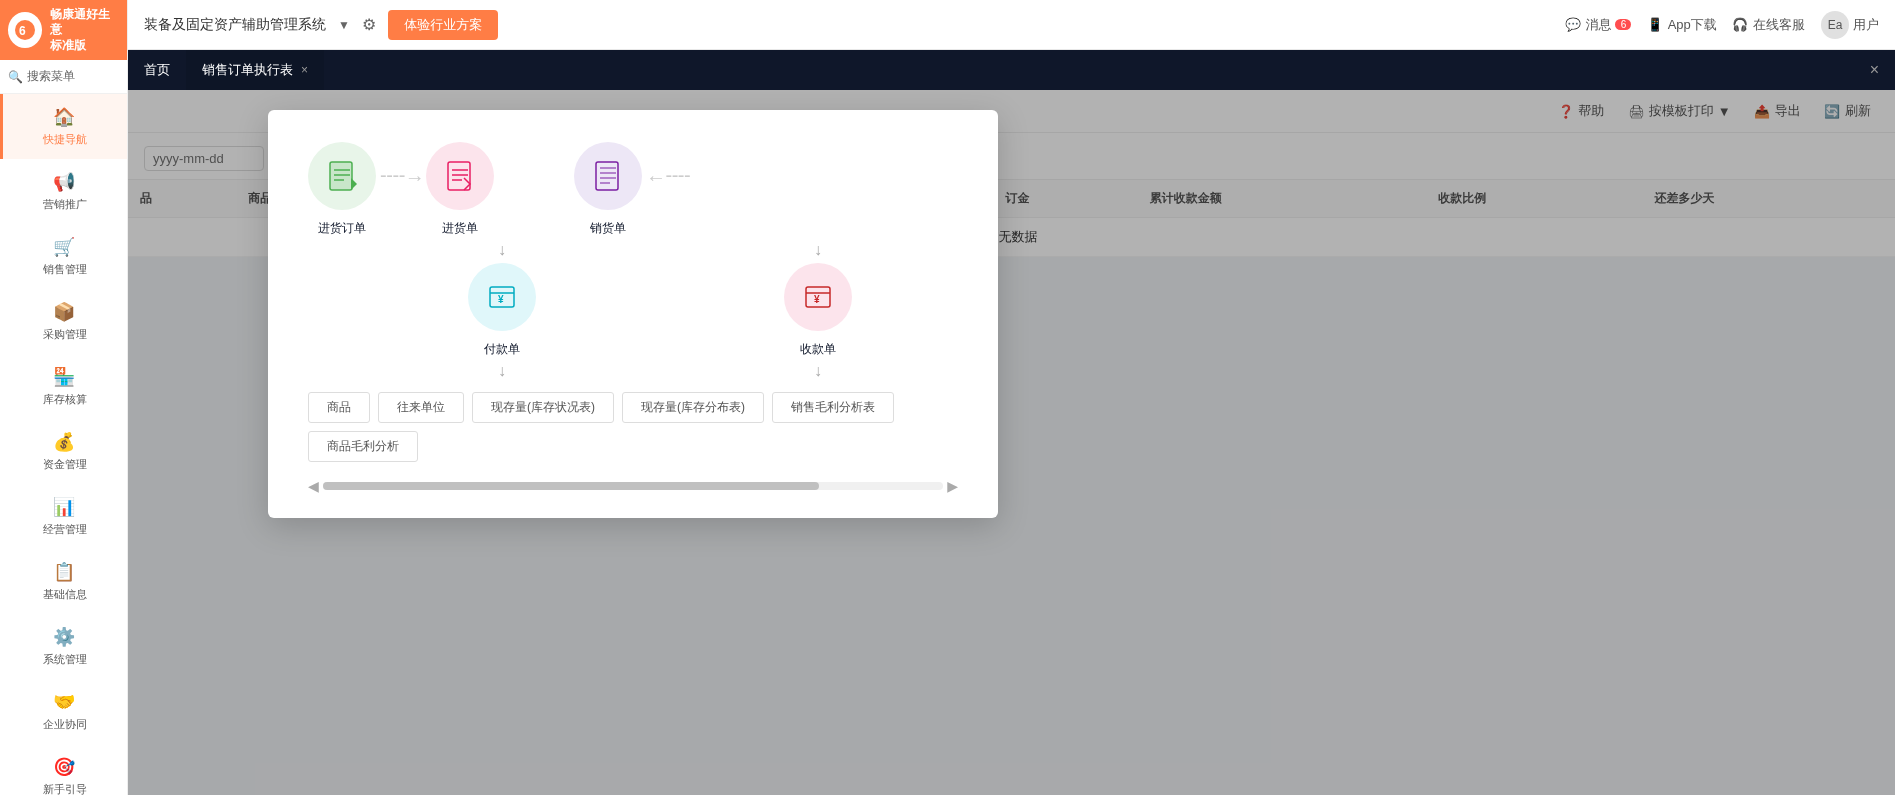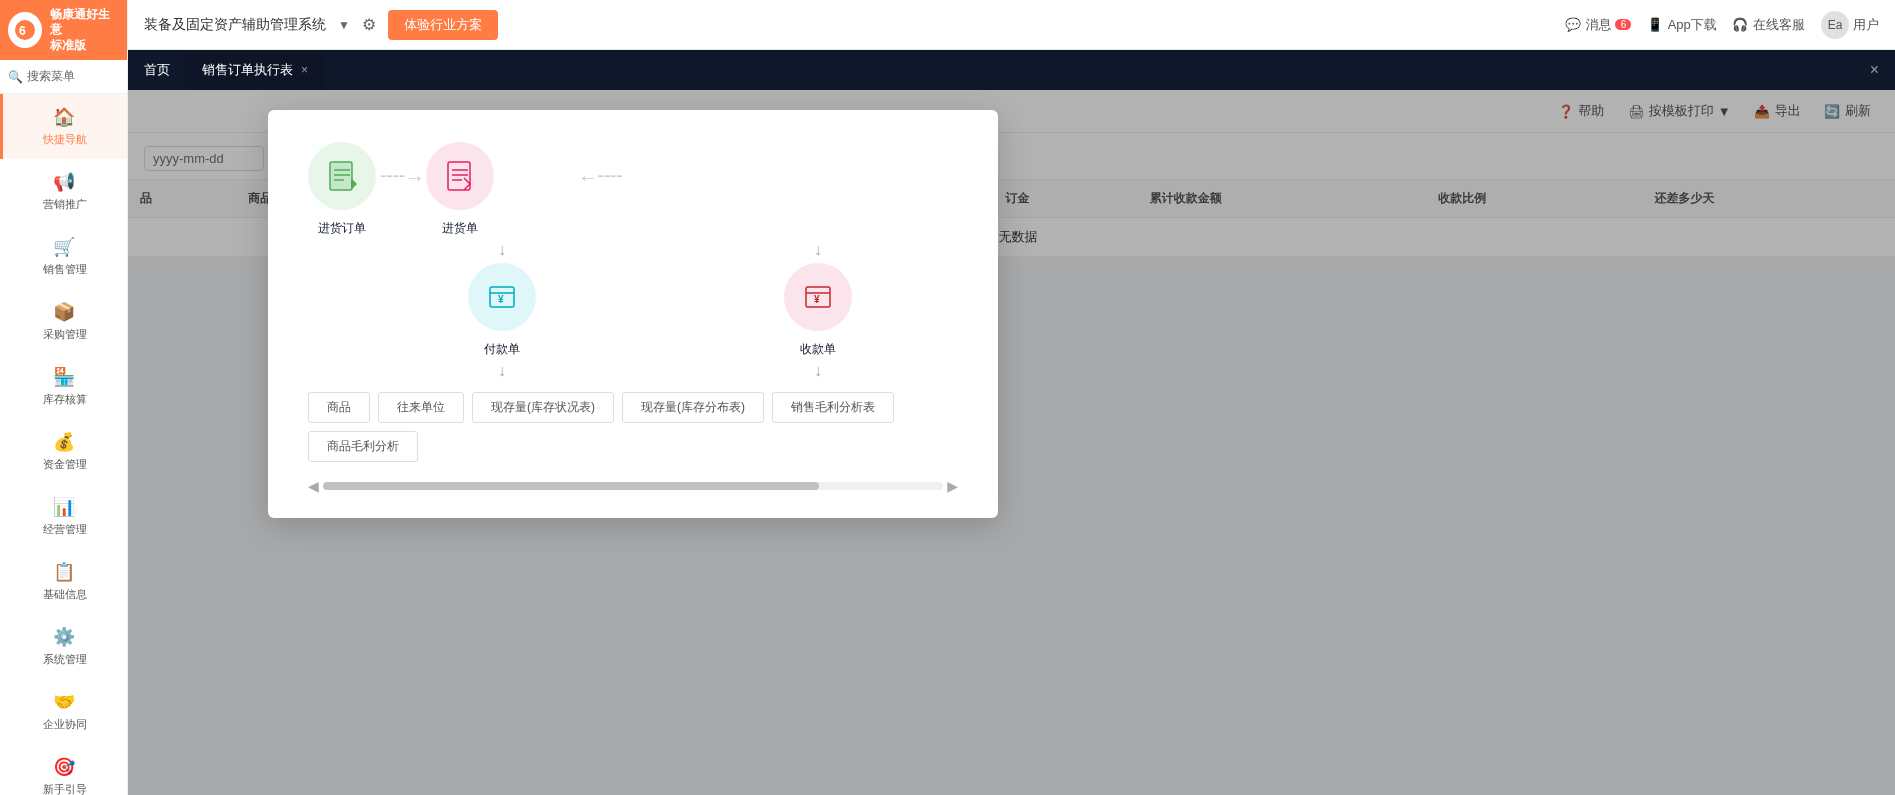--- a/index.html
+++ b/index.html
@@ -307,20 +307,32 @@
                     <line x1="10" y1="17" x2="26" y2="17" stroke="#e91e63" stroke-width="1.5"></line>
                     <line x1="10" y1="22" x2="20" y2="22" stroke="#e91e63" stroke-width="1.5"></line>
                     <path d="M22 20 L28 26 L22 32" stroke="#e91e63" fill="none" stroke-width="1.5"></path>
                   </svg>
                 </div>
                 <div class="flow-label">进货单</div>
               </div>
 
               <div style="width:80px;"></div>
 
+              <div class="flow-node">
+                <div class="flow-circle purple">
+                  <svg width="36" height="36" viewBox="0 0 36 36" fill="none">
+                    <rect x="6" y="4" width="22" height="28" rx="2" fill="#ede7f6" stroke="#7b1fa2" stroke-width="1.5"></rect>
+                    <line x1="10" y1="10" x2="26" y2="10" stroke="#7b1fa2" stroke-width="1.2"></line>
+                    <line x1="10" y1="15" x2="26" y2="15" stroke="#7b1fa2" stroke-width="1.2"></line>
+                    <line x1="10" y1="20" x2="26" y2="20" stroke="#7b1fa2" stroke-width="1.2"></line>
+                    <line x1="10" y1="25" x2="20" y2="25" stroke="#7b1fa2" stroke-width="1.2"></line>
+                  </svg>
+                </div>
+                <div class="flow-label">销货单</div>
+              </div>
 
               <div style="display:flex;align-items:center;padding:0 4px;margin-top:22px;">
                 <span style="color:#ccc;font-size:20px;letter-spacing:-3px;">← - - - -</span>
               </div>
 
             </div>
 
             <div style="display:flex; justify-content:flex-start; gap:0; padding-left:160px;">
               <div style="width:68px; text-align:center; color:#aaa; font-size:16px;">↓</div>
               <div style="width:248px;"></div>

